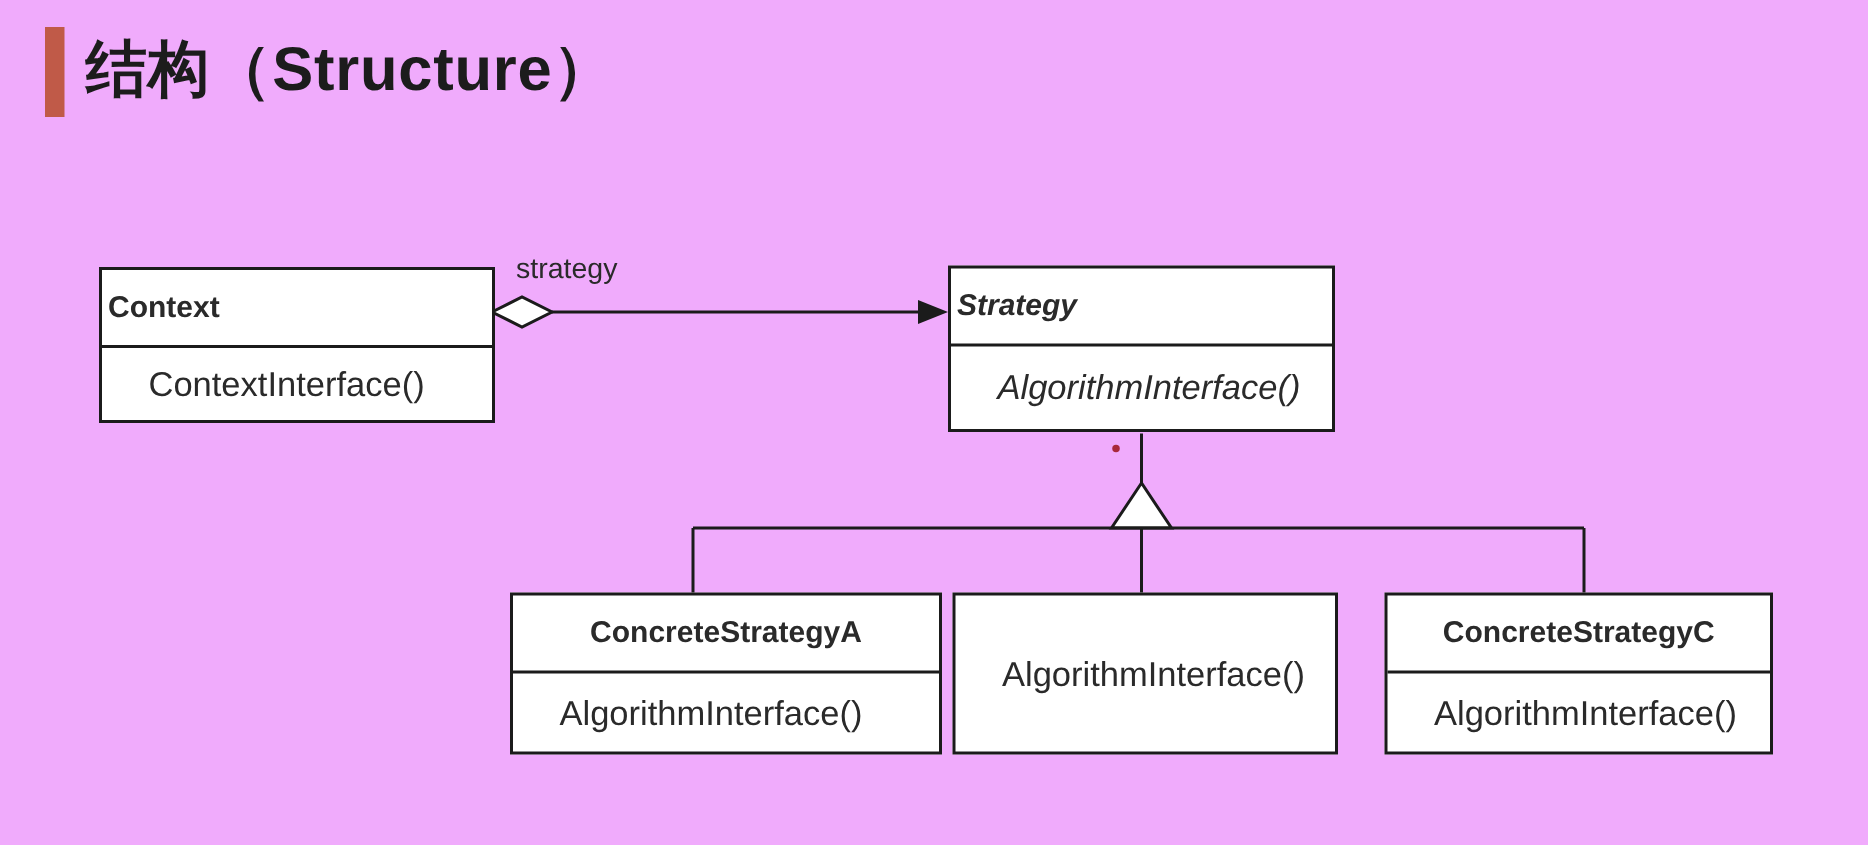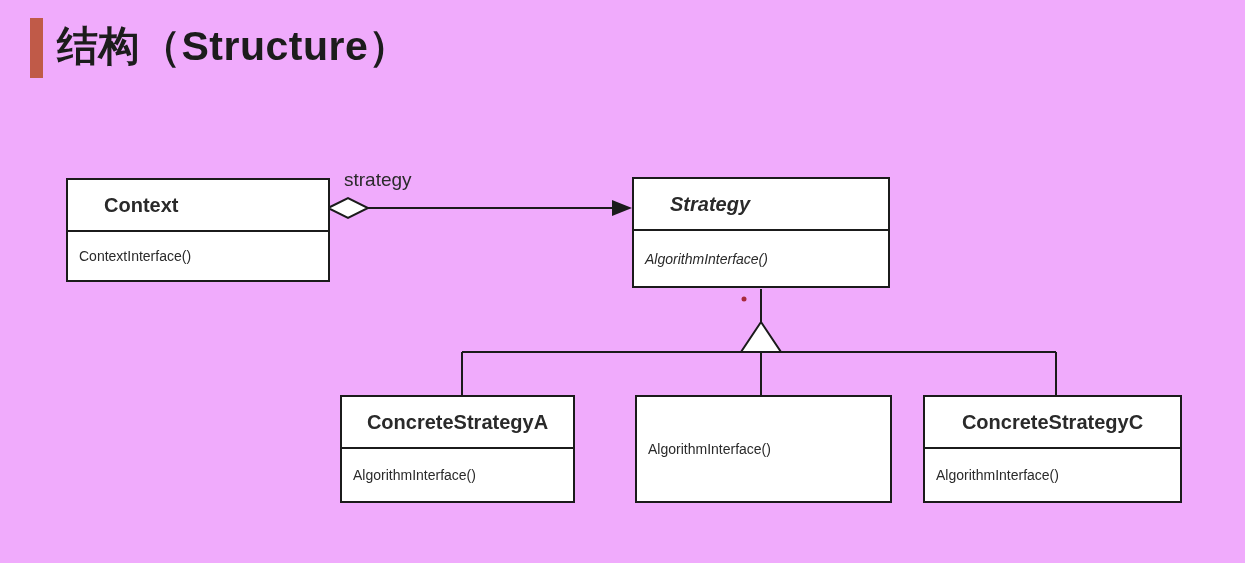--- a/index.html
+++ b/index.html
@@ -45,28 +45,28 @@
     color: #2a2a2a;
   }
   .uml-class .name {
     box-sizing: border-box;
     height: 52px;
     border-bottom: 2px solid #1b1b1b;
     display: flex;
     align-items: center;
     font-size: 20px;
     font-weight: bold;
-    padding-left: 36px;
+    padding-left: 4px;
   }
   .uml-class .method {
     flex: 1;
     display: flex;
     align-items: center;
-    font-size: 14px;
-    padding-left: 11px;
+    font-size: 23px;
+    padding-left: 31px;
   }
   .uml-class.abstract .name,
   .uml-class.abstract .method { font-style: italic; }
   .uml-class.center-name .name { justify-content: center; padding-left: 0; }
 
   .assoc-label {
     position: absolute;
     left: 344px; top: 169px;
     font-size: 19px;
     color: #2a2a2a;
@@ -103,21 +103,21 @@
     <div class="uml-class" style="left:66px; top:178px; width:264px; height:104px;">
       <div class="name">Context</div>
       <div class="method">ContextInterface()</div>
     </div>
 
     <div class="uml-class abstract" style="left:632px; top:177px; width:258px; height:111px;">
       <div class="name">Strategy</div>
       <div class="method">AlgorithmInterface()</div>
     </div>
 
-    <div class="uml-class center-name" style="left:340px; top:395px; width:235px; height:108px;">
+    <div class="uml-class center-name" style="left:340px; top:395px; width:288px; height:108px;">
       <div class="name">ConcreteStrategyA</div>
       <div class="method">AlgorithmInterface()</div>
     </div>
 
     <div class="uml-class center-name" style="left:635px; top:395px; width:257px; height:108px;">
       <div class="method">AlgorithmInterface()</div>
     </div>
 
     <div class="uml-class center-name" style="left:923px; top:395px; width:259px; height:108px;text-align:center;">
       <div class="name">ConcreteStrategyC</div>

